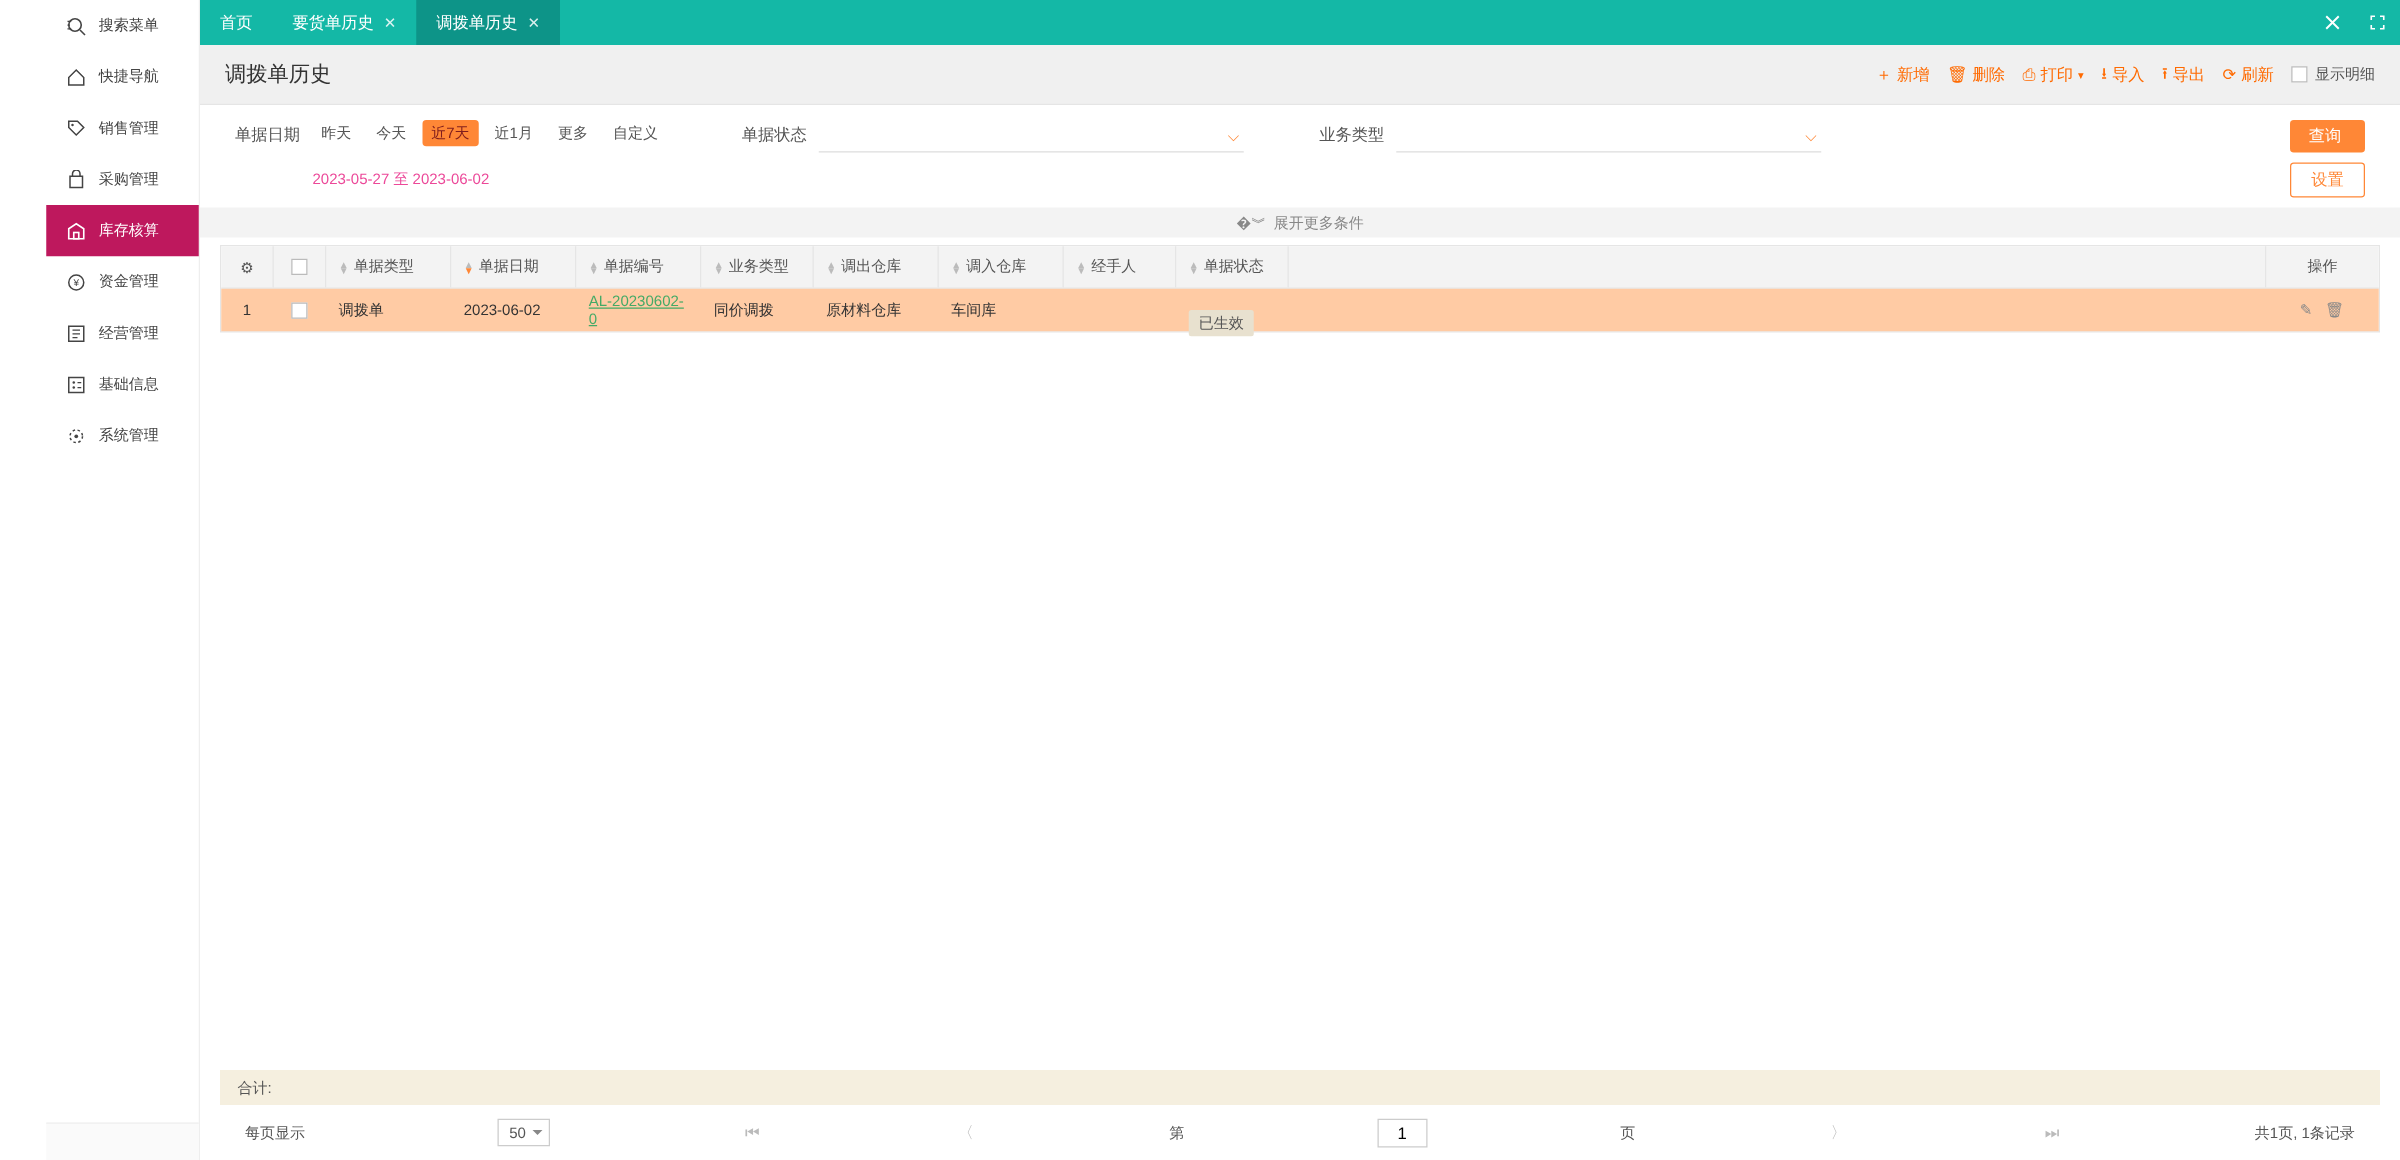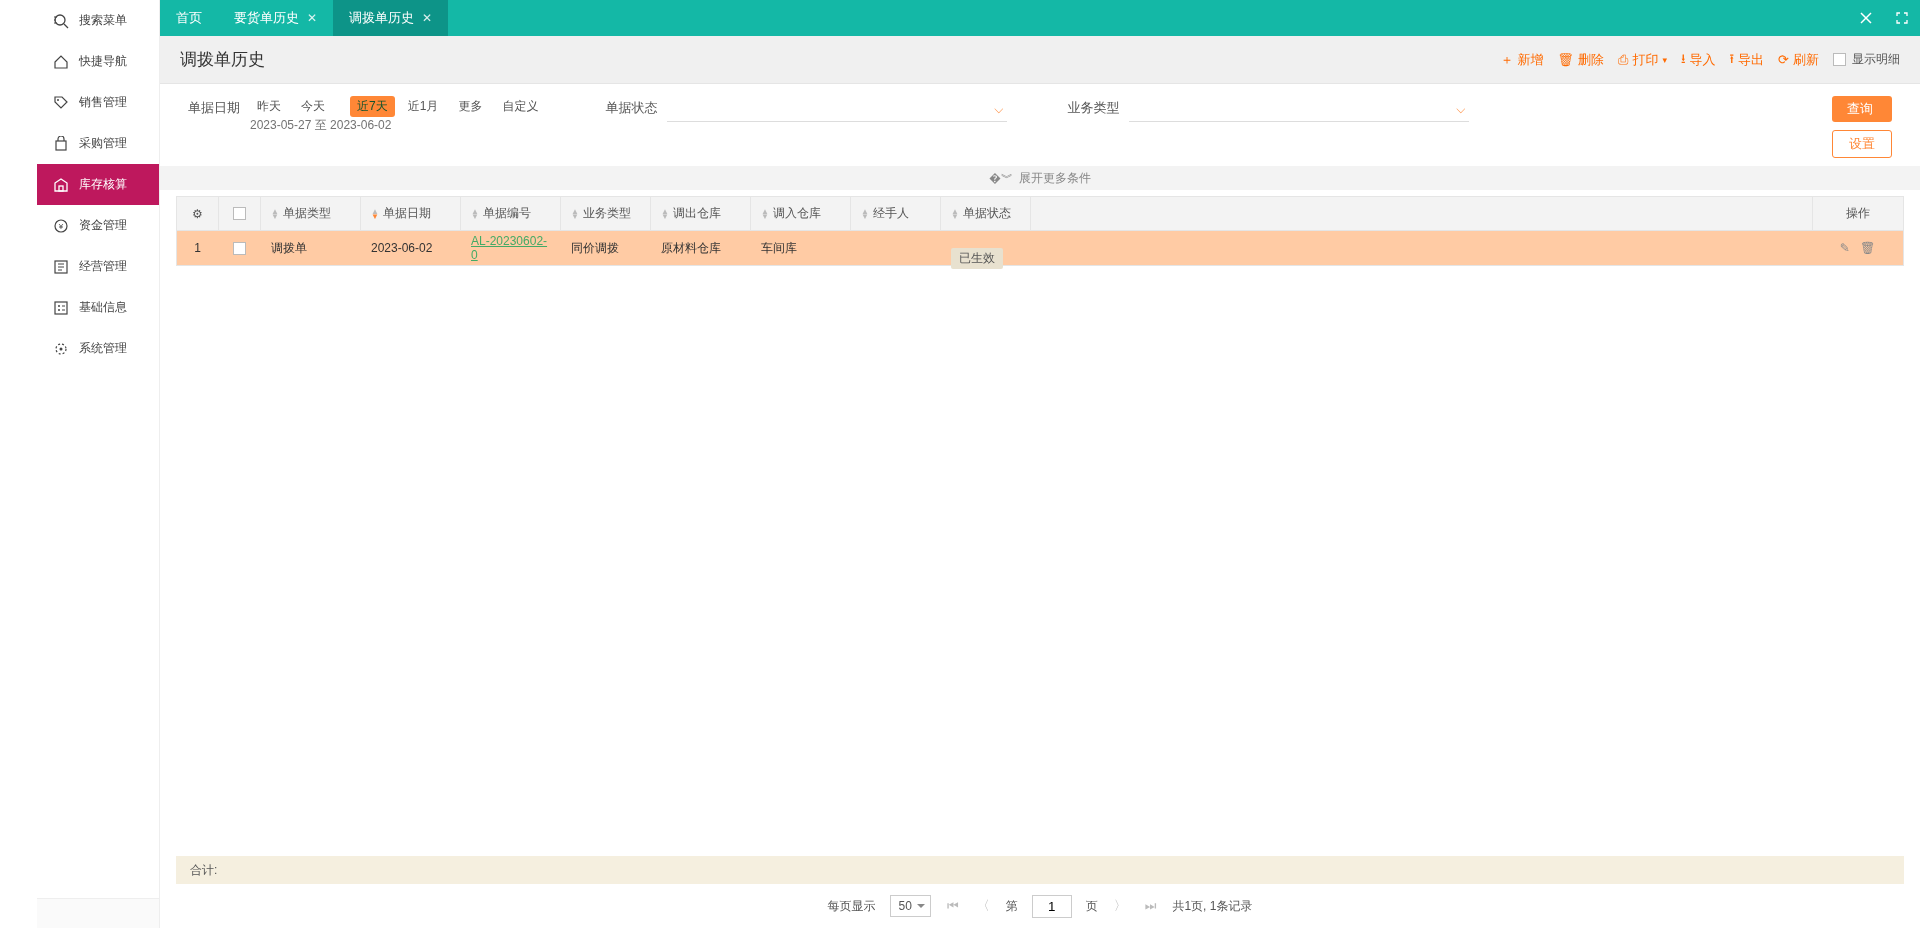--- a/index.html
+++ b/index.html
@@ -34,22 +34,22 @@
 .chk-label { display: inline-flex; align-items: center; gap: 6px; color: #555; cursor: pointer; }
 
 
 .filters { background: #fff; padding: 12px 28px 0; position: relative; }
 .filter-row { display: flex; align-items: flex-start; gap: 60px; }
 .fgroup { display: flex; align-items: flex-start; gap: 10px; }
 .flabel { color: #555; padding-top: 3px; font-size: 13px; }
 .date-chips { display: flex; flex-direction: column; }
 .chip-row { display: flex; align-items: center; gap: 6px; }
 .chip { padding: 2px 7px; color: #555; cursor: pointer; border-radius: 3px; font-size: 12px; }
-.chip.active { background: #ff8736; color: #14532d; margin-left: 12px; }
-.date-range { font-size: 12px; color: #737373; margin-top: 0; }
+.chip.active { background: #ff8736; color: #7f1d1d; }
+.date-range { font-size: 12px; color: #ec4899; margin-top: 18px; }
 .fselect { width: 340px; height: 26px; border: none; border-bottom: 1px solid #ddd; display: flex; align-items: center; justify-content: flex-end; padding: 0 4px; cursor: pointer; }
 .fselect .caret { color: #ff8736; }
 .fselect.biz { width: 340px; }
 .search-btns { display: flex; flex-direction: column; gap: 8px; margin-left: auto; }
 .btn { padding: 4px 16px; border-radius: 3px; cursor: pointer; text-align: center; font-size: 13px; }
 .btn-primary { background: #ff8736; color: #fff; padding-left: 12px; }
 .btn-outline { border: 1px solid #ff8736; color: #ff8736; background: #fff; }
 .expand-bar { height: 24px; background: #f3f3f3; display: flex; align-items: center; justify-content: center; color: #888; cursor: pointer; gap: 6px; margin: 8px -28px 0; font-size: 12px; }
 
 
@@ -74,21 +74,21 @@
 .col-fill   { flex: 1; }
 .col-ops    { width: 90px; justify-content: center; }
 .trow { display: flex; height: 34px; background: #ffcba4; align-items: center; }
 .trow .td { border-right: 1px solid transparent; }
 .link { color: #4a6; text-decoration: underline; cursor: pointer; }
 .badge { background: #e8e1cf; color: #555; padding: 2px 8px; border-radius: 2px; margin-top: 21px; }
 .row-ops { display: flex; gap: 10px; color: #888; }
 
 
 .totals { background: #f5efdf; height: 28px; display: flex; align-items: center; padding: 0 14px; color: #555; margin-top: auto; }
-.pager { height: 44px; display: flex; align-items: center; justify-content: center; gap: 14px; padding: 12px 20px; color: #555; }
+.pager { height: 44px; display: flex; align-items: center; justify-content: space-between; gap: 14px; padding: 12px 20px; color: #555; }
 .pg-select { border: 1px solid #ccc; padding: 3px 18px 3px 8px; position: relative; cursor: pointer; }
 .pg-select::after { content: ""; position: absolute; right: 5px; top: 8px; border: 4px solid transparent; border-top-color: #888; }
 .pg-input { width: 40px; border: 1px solid #ccc; padding: 3px 6px; text-align: center; }
 .pg-btn { color: #bbb; cursor: pointer; font-size: 13px; padding: 0 2px; }
 
 svg { display: block; }
 </style>
 </head>
 <body>
 

